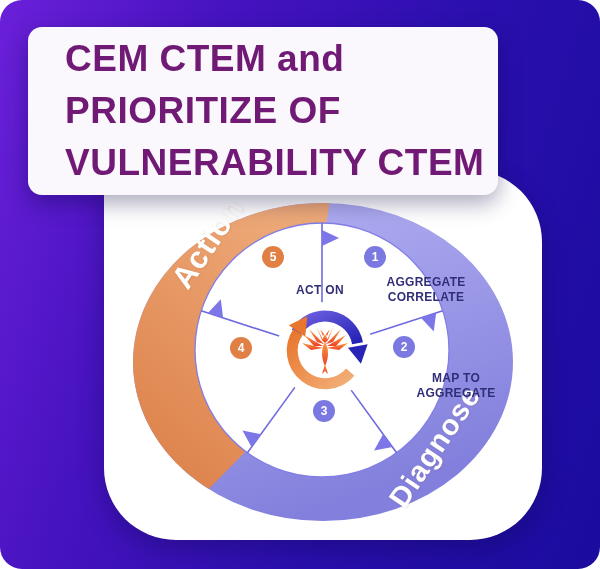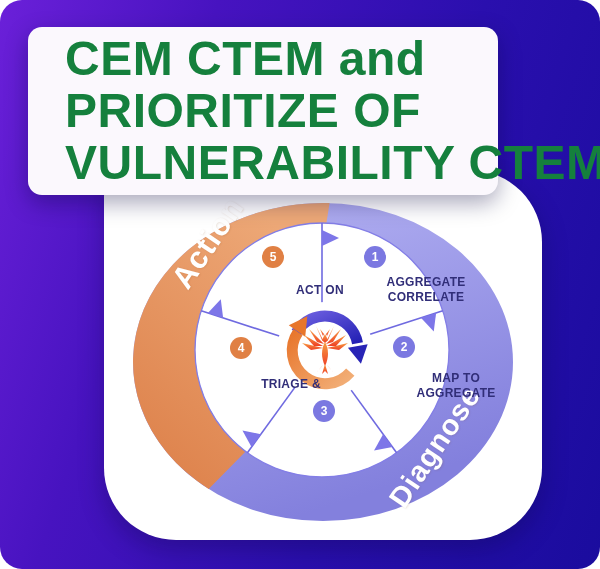--- a/index.html
+++ b/index.html
@@ -4,21 +4,21 @@
 <style>
   html,body{margin:0;padding:0;background:#ffffff;font-family:"Liberation Sans",sans-serif;}
   .frame{position:relative;width:600px;height:569px;border-radius:22px;overflow:hidden;
     background:linear-gradient(108deg,#6b20d9 0%,#4713c0 28%,#2a0fae 62%,#1a0c9e 100%);}
   
   .diagram-card{position:absolute;left:104px;top:170px;width:438px;height:370px;background:#ffffff;
     border-radius:26px 72px 72px 72px;box-shadow:0 10px 26px rgba(10,5,60,.30);}
   
   .title-card{position:absolute;left:28px;top:27px;width:470px;height:168px;background:#fbf8fd;
     border-radius:14px;box-shadow:0 8px 22px rgba(10,5,60,.35);padding:6px 0 0 37px;box-sizing:border-box;}
-  .title-line{font-size:48px;font-weight:bold;line-height:52px;color:#15803d;letter-spacing:.5px;white-space:nowrap;}
+  .title-line{font-size:37px;font-weight:bold;line-height:52px;color:#701a75;letter-spacing:.5px;white-space:nowrap;}
   
   .diagram-svg{position:absolute;left:0;top:0;width:600px;height:569px;pointer-events:none;}
   
   .ring-label{position:absolute;color:#ffffff;font-weight:bold;white-space:nowrap;
     transform:translate(-50%,-50%) rotate(-56deg);letter-spacing:1px;text-shadow:0 1px 2px rgba(120,60,10,.15);}
   .action-label{left:208px;top:243px;font-size:31px;}
   .diagnose-label{left:435px;top:447px;font-size:29px;}
   
   .badge{position:absolute;width:22px;height:22px;border-radius:50%;transform:translate(-50%,-50%);
     color:#ffffff;font-size:12px;font-weight:bold;display:flex;align-items:center;justify-content:center;}
@@ -133,21 +133,20 @@
     <div>AGGREGATE</div>
     <div>CORRELATE</div>
   </div>
   <div class="step-label" style="left:408px;top:386px">
     <div>MAP TO</div>
     <div>AGGREGATE</div>
   </div>
   <div class="step-label" style="left:325px;top:444px">
   </div>
   <div class="step-label" style="left:243px;top:384px">
-    <div>TRIAGE &amp;</div>
   </div>
   <div class="step-label" style="left:272px;top:290px">
     <div>ACT ON</div>
   </div>
 
   <div class="title-card">
     <div class="title-line">CEM CTEM and</div>
     <div class="title-line">PRIORITIZE OF</div>
     <div class="title-line">VULNERABILITY CTEM</div>
   </div>

